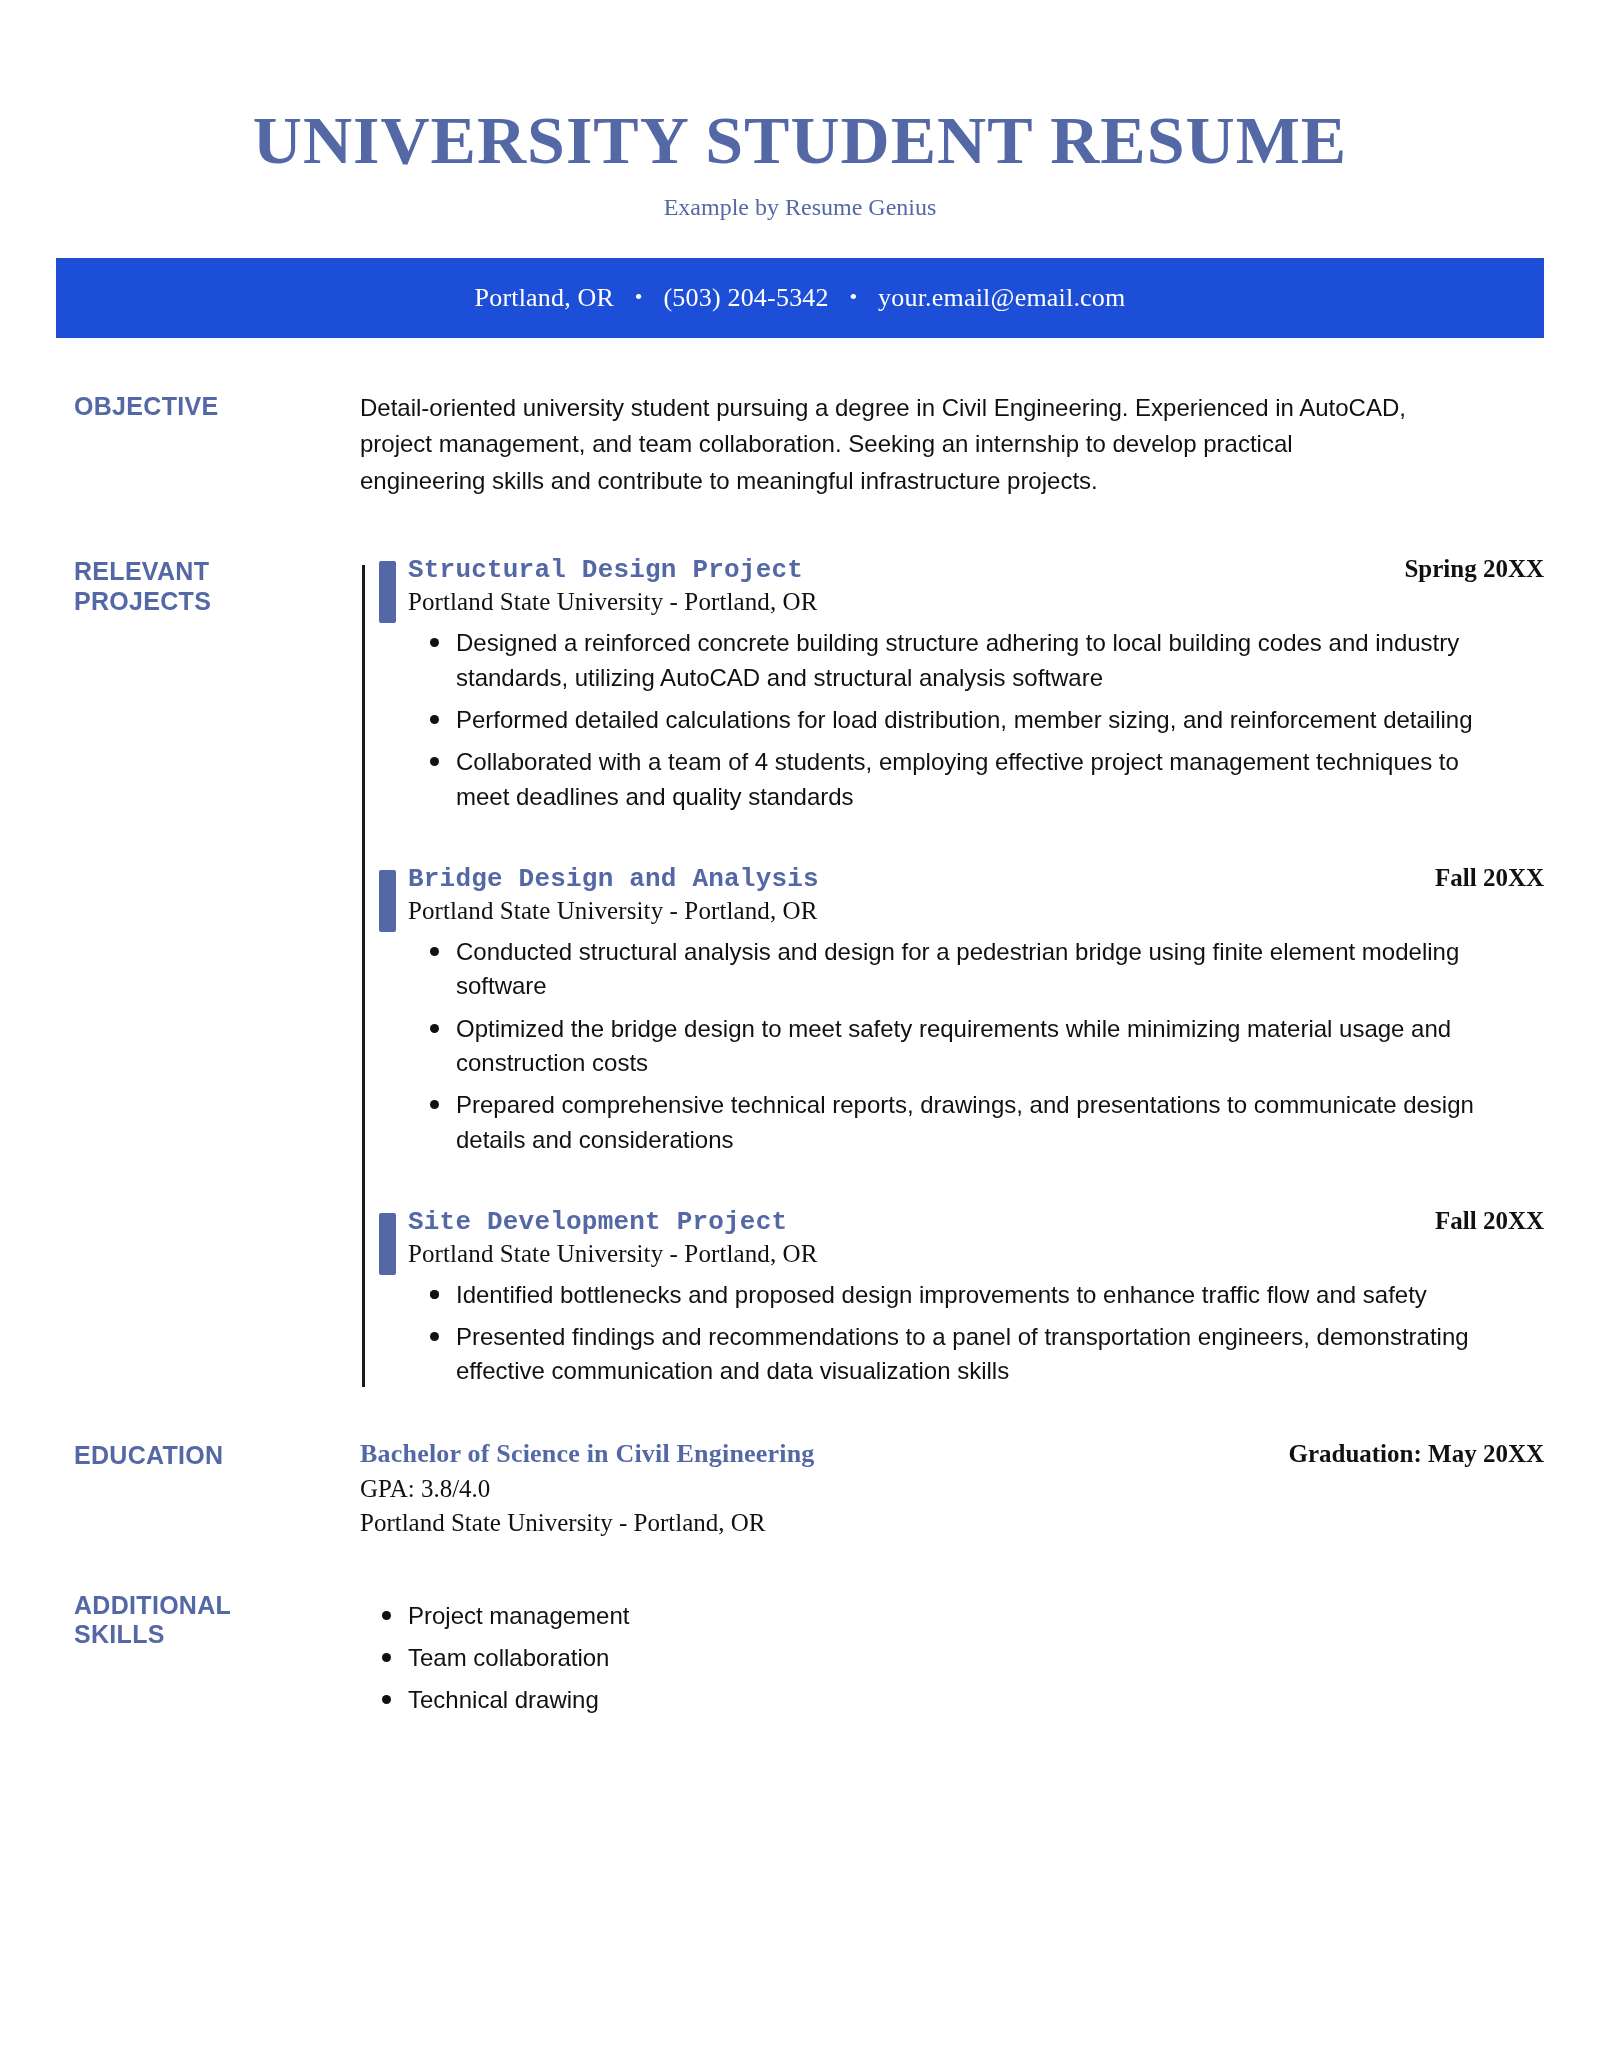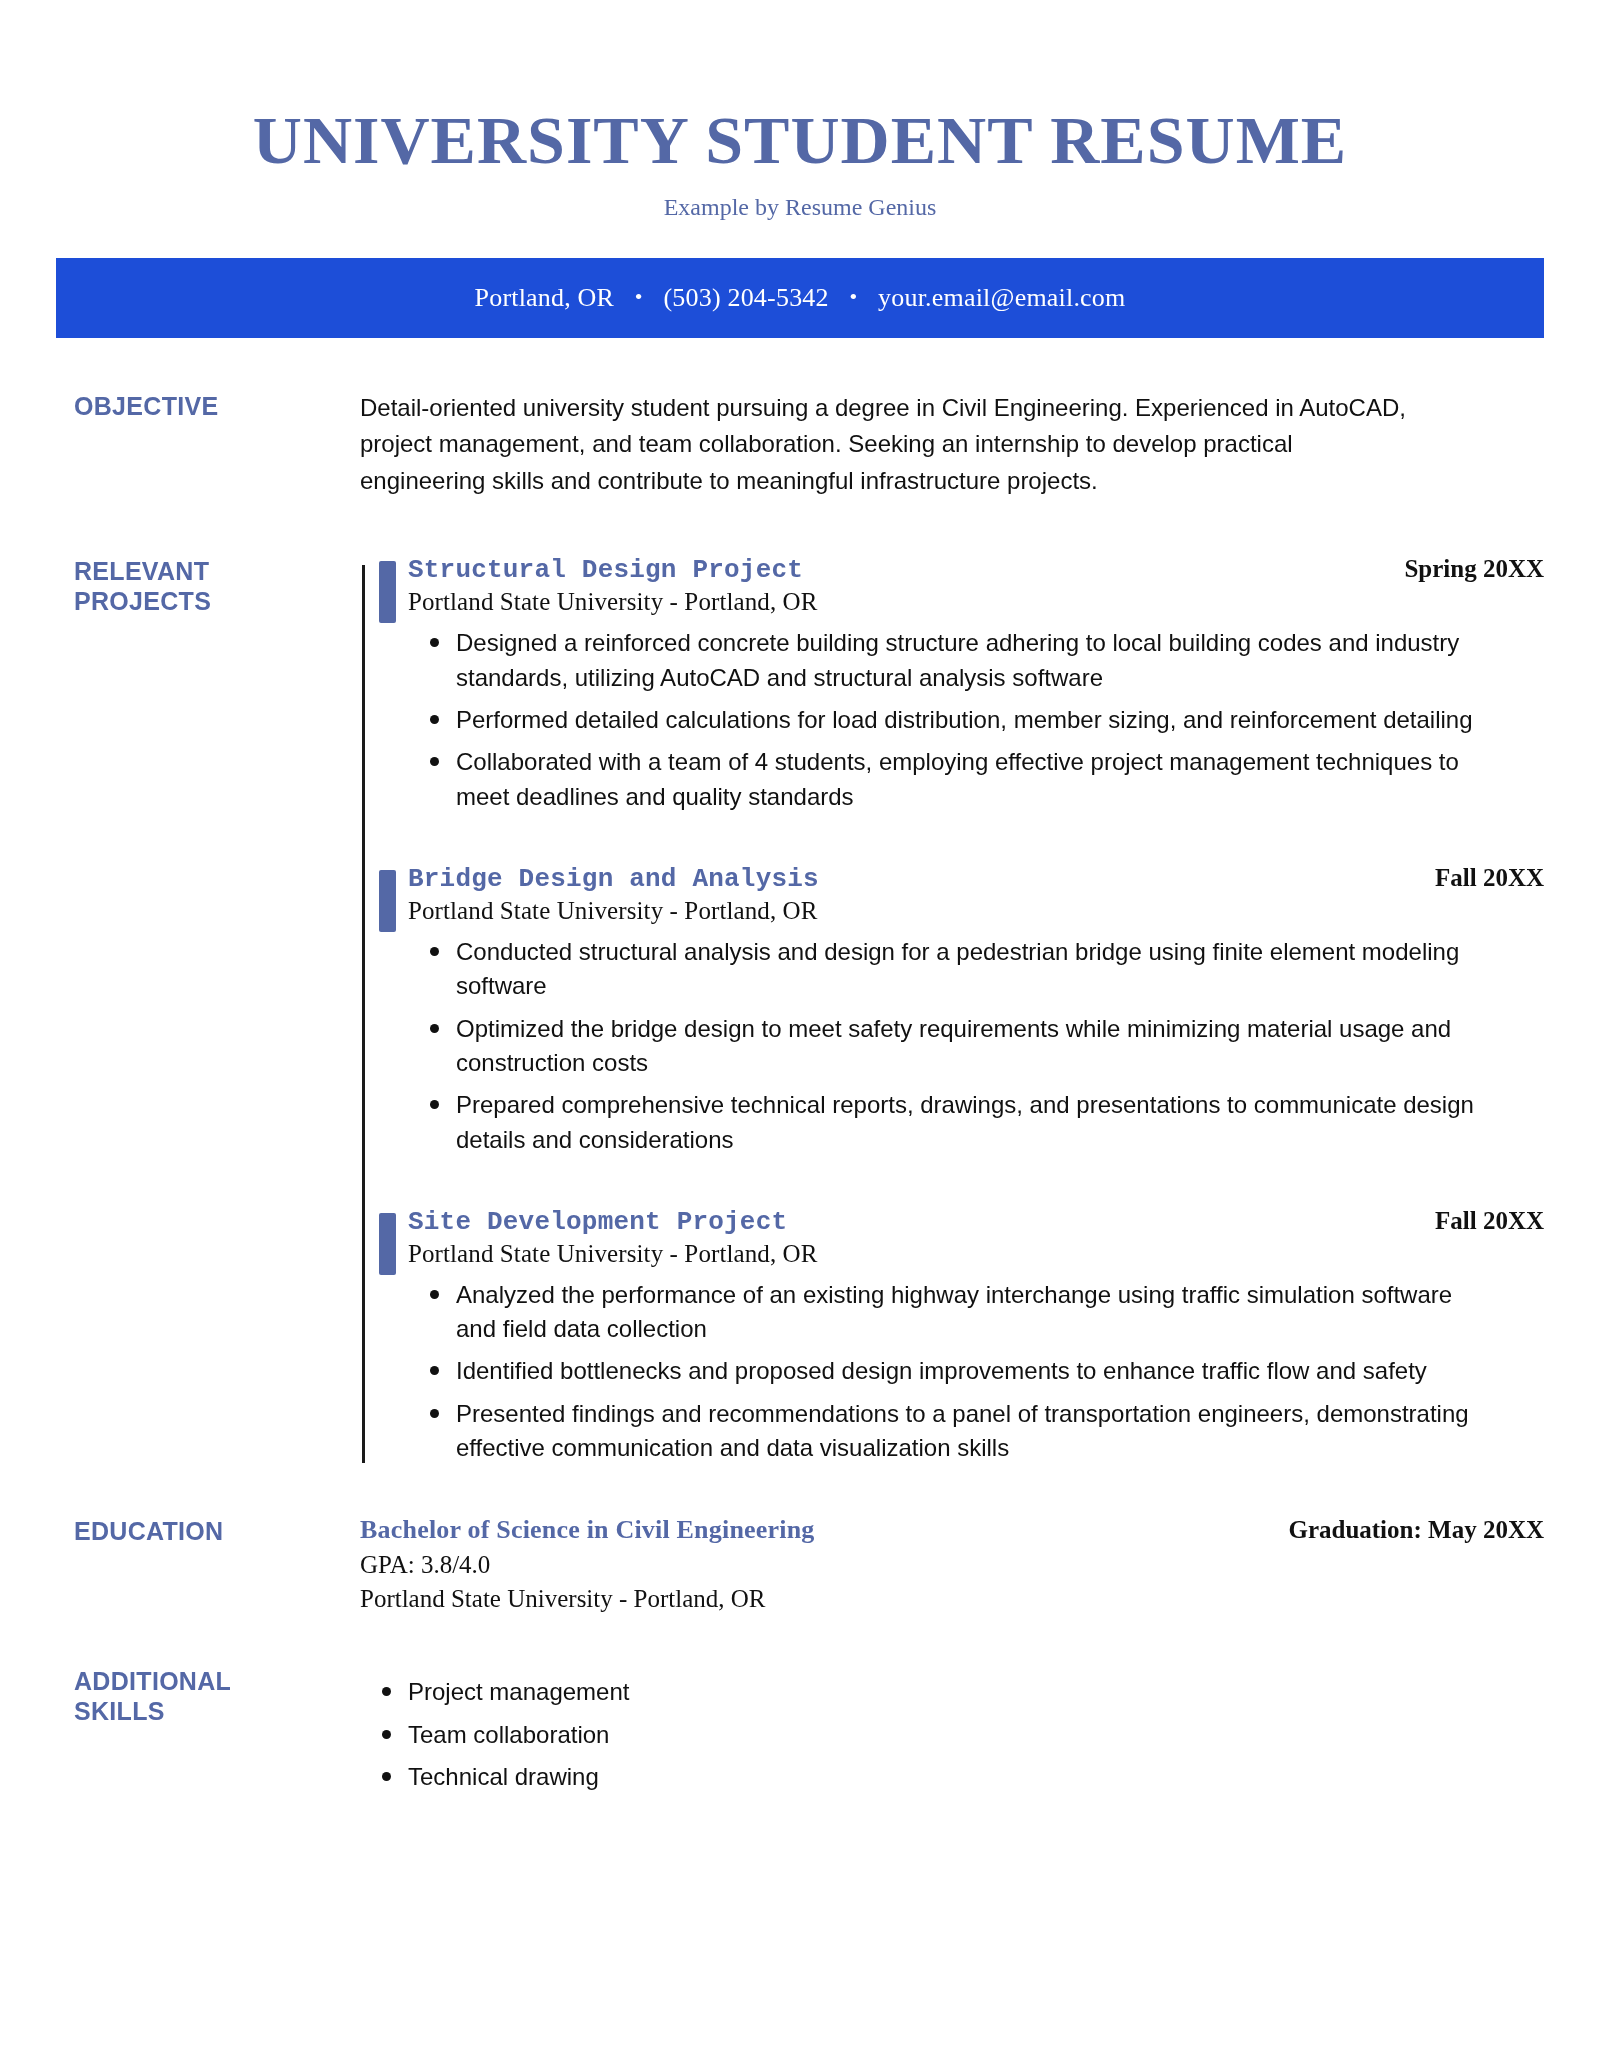--- a/index.html
+++ b/index.html
@@ -289,21 +289,21 @@
           </div>
 
           <div class="project">
             <div class="project-marker"></div>
             <div class="project-head">
               <div class="project-title">Site Development Project</div>
               <div class="project-date">Fall 20XX</div>
             </div>
             <div class="project-org">Portland State University - Portland, OR</div>
             <ul class="bullets proj-bullets">
-              <li><span class="dot"></span><span>Analyzed the performance of an existing highway interchange using traffic simulation software and field data collection</span></li>
+              <li><span class="dot"></span></li>
               <li><span class="dot"></span><span>Identified bottlenecks and proposed design improvements to enhance traffic flow and safety</span></li>
               <li><span class="dot"></span><span>Presented findings and recommendations to a panel of transportation engineers, demonstrating effective communication and data visualization skills</span></li>
             </ul>
           </div>
 
         </div>
       </div>
     </div>
 
     <div class="section section-education">

